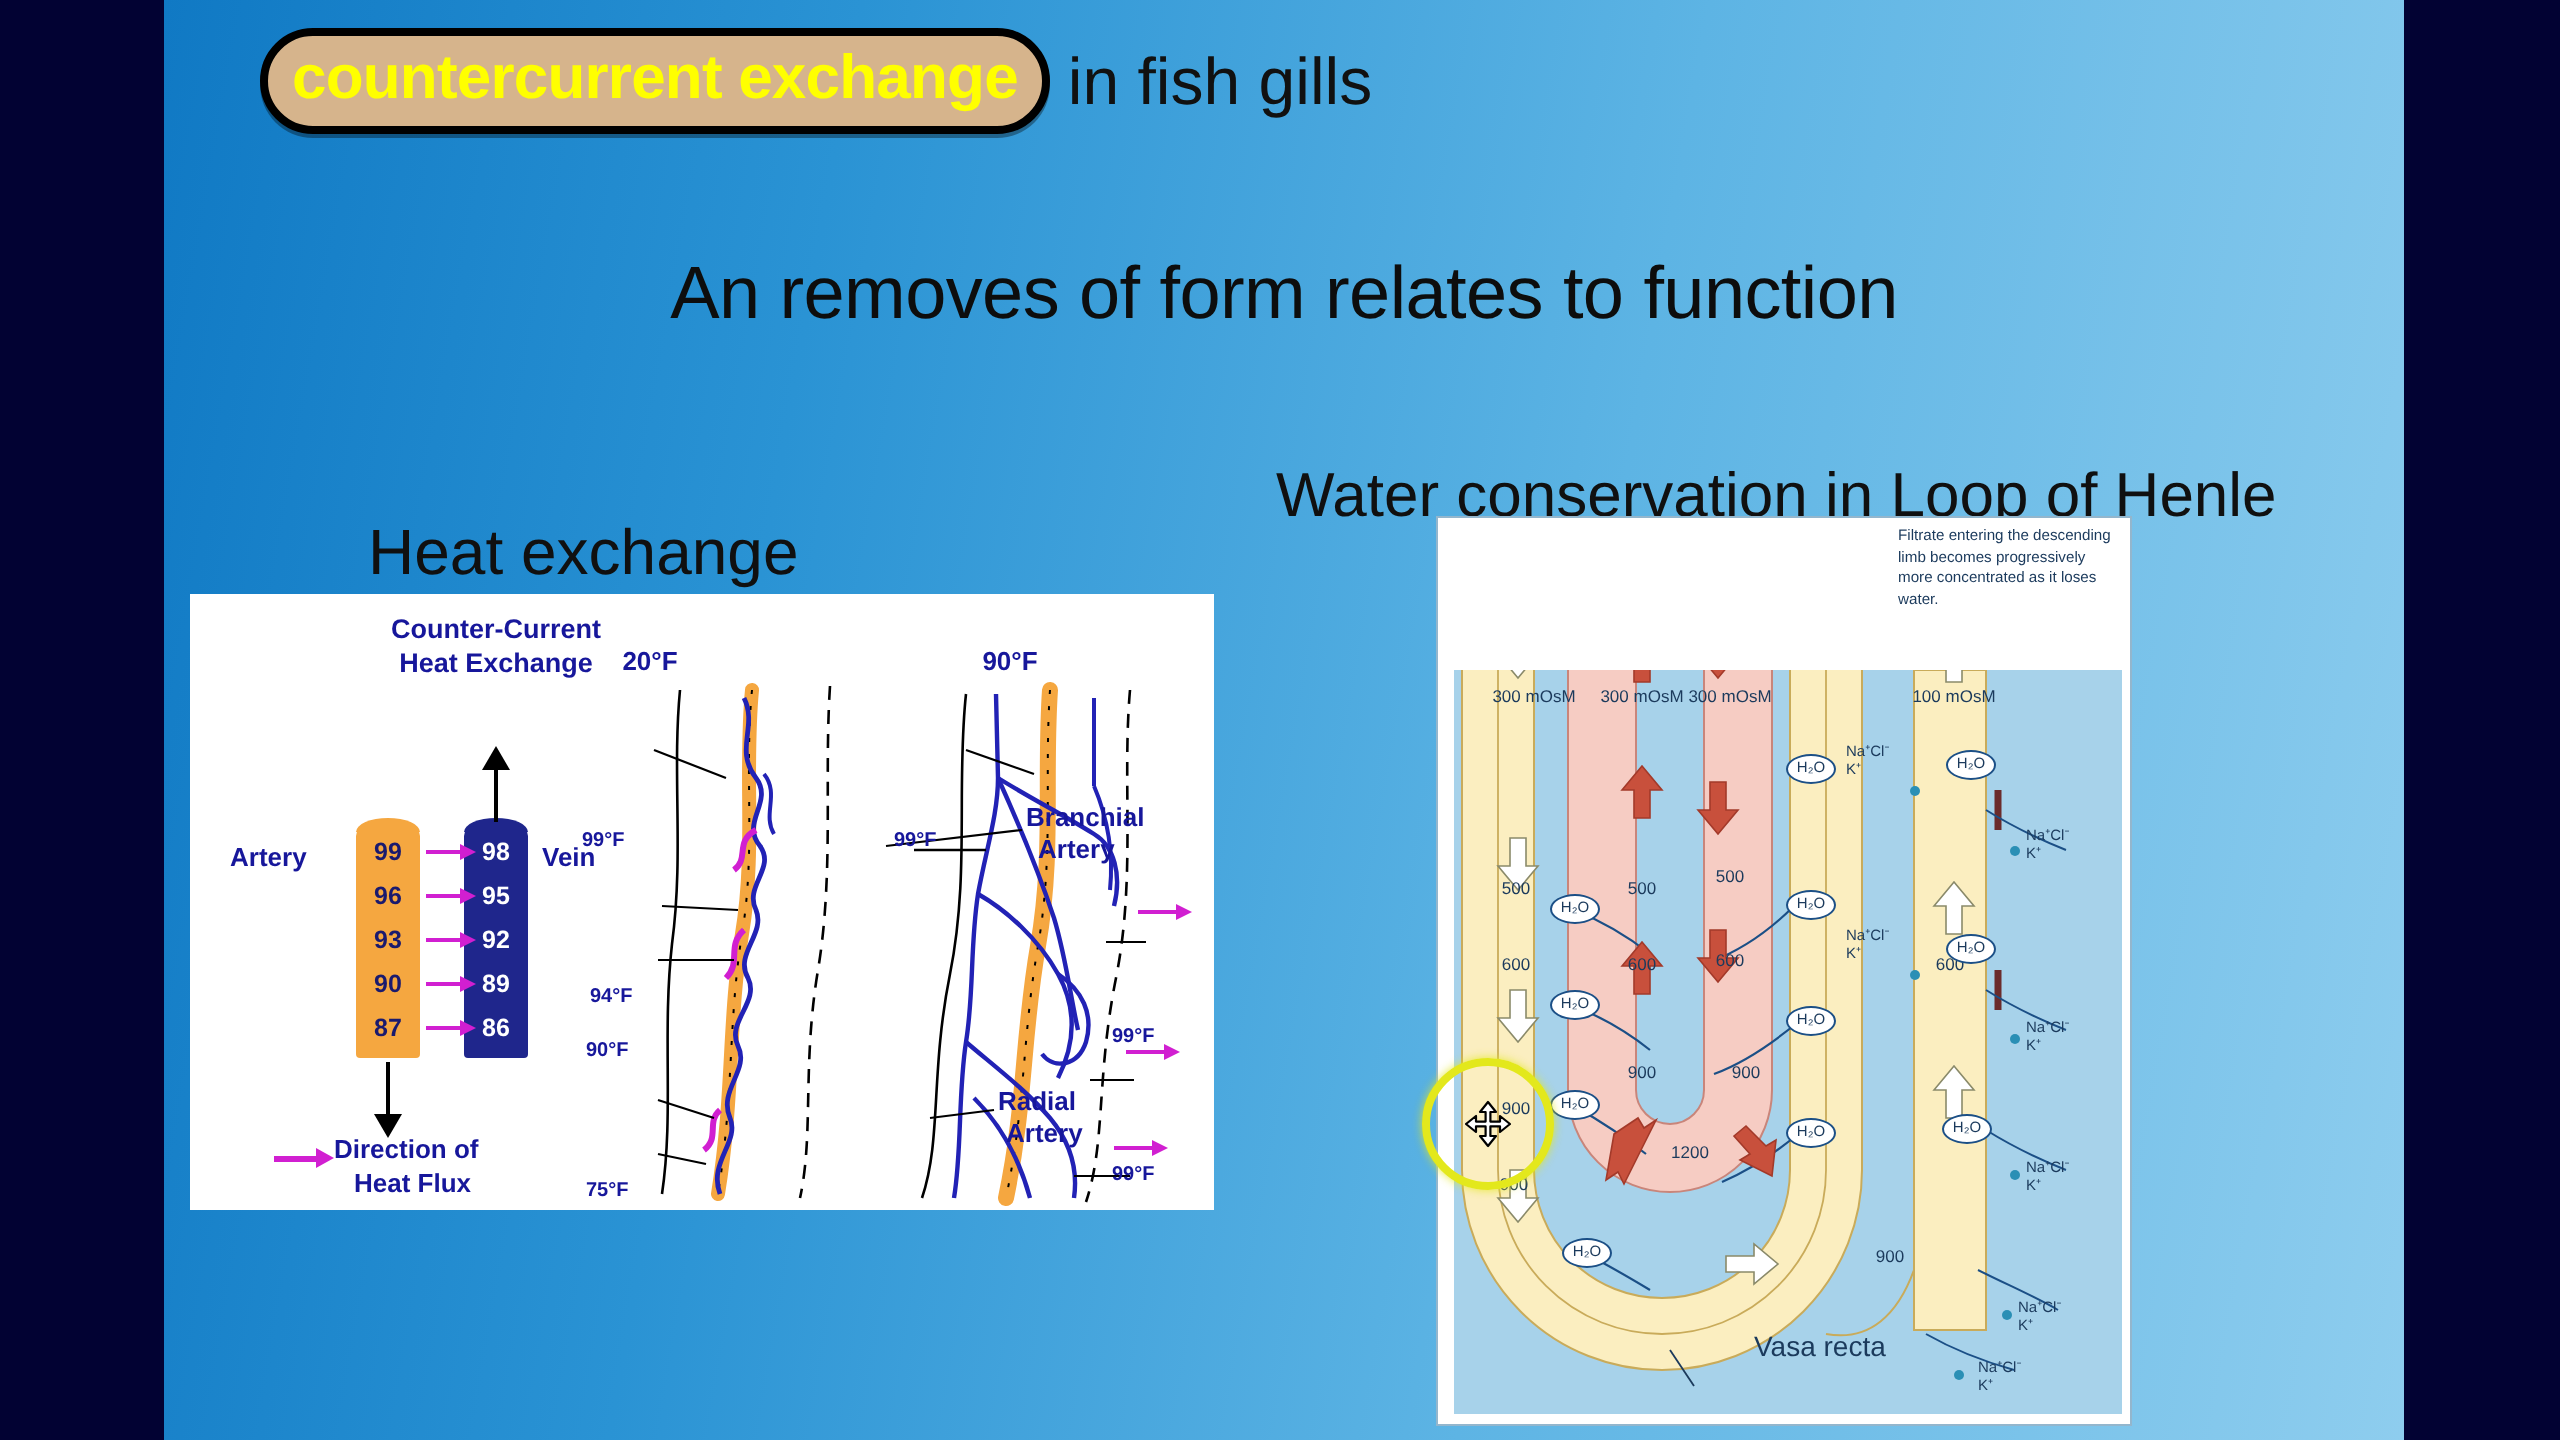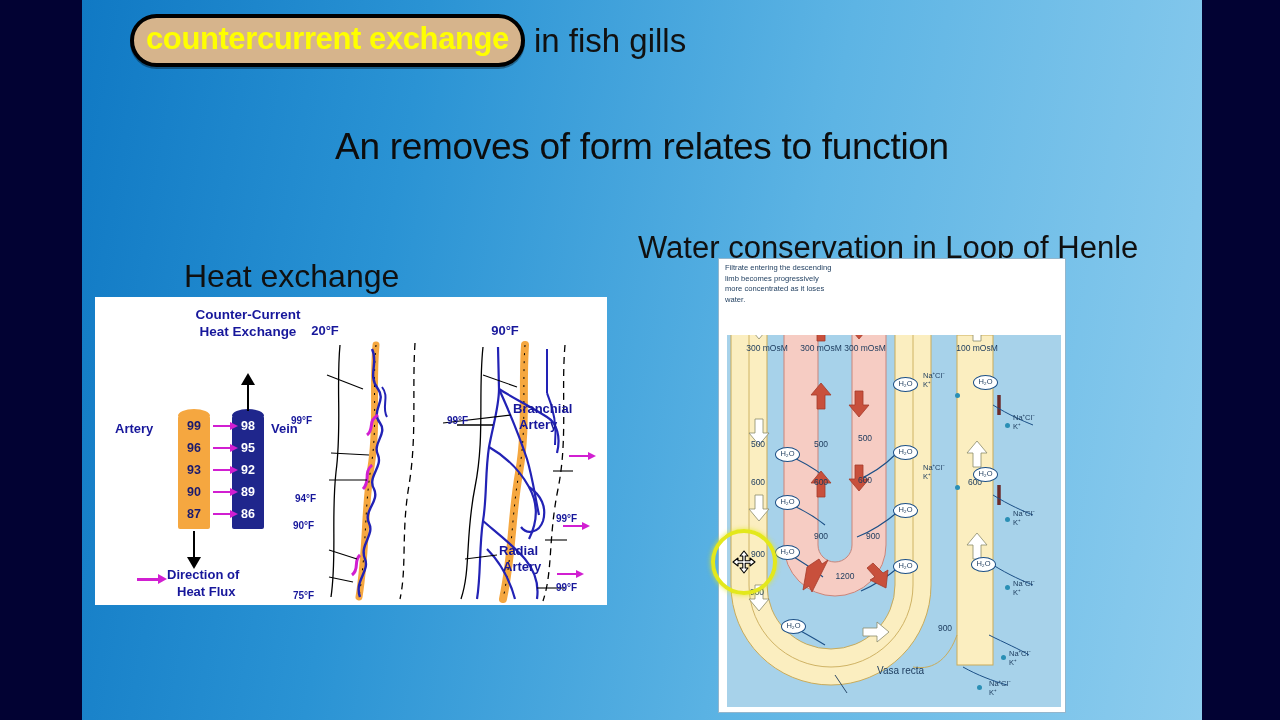--- a/index.html
+++ b/index.html
@@ -156,41 +156,41 @@
     position: absolute;
     left: 636px; top: 258px;
     width: 348px; height: 455px;
     background: #ffffff;
     border: 1px solid #93b6cd;
     box-sizing: border-box;
     overflow: hidden;
   }
   #fr-captions {
     position: absolute; left: 6px; top: 4px; width: 336px; height: 62px;
-    display: flex; gap: 20px;
+    display: flex; gap: 20px; justify-content: flex-end;
   }
   .fr-cap {
     color: #1b3a5c; font-size: 7.6px; line-height: 10.5px; width: 112px;
     font-family: "Liberation Sans", sans-serif;
   }
   #fr-panel {
     position: absolute; left: 8px; top: 76px; width: 334px; height: 372px;
     background: #a7d2ea;
   }
 
   .osm { position: absolute; color: #1b3a5c; font-size: 8.5px; text-align: center; line-height: 10px; font-weight: normal; }
   .num { position: absolute; color: #1b3a5c; font-size: 8.5px; text-align: center; }
   .h2o {
     position: absolute; width: 23px; height: 13px; border: 1.2px solid #1b4f86;
     border-radius: 50%; color: #1b3a5c; font-size: 7.5px; text-align: center; line-height: 12px;
     background: #ffffff;
   }
   .ionlab { position: absolute; color: #1b3a5c; font-size: 7.5px; line-height: 9px; white-space: nowrap; }
   .dot { position: absolute; width: 5px; height: 5px; border-radius: 50%; background: #2a8fb5; }
-  #fr-vasa-label { position: absolute; left: 150px; top: 330px; color:#1b3a5c; font-size: 10px; }
+  #fr-vasa-label { position: absolute; left: 150px; top: 330px; color:#1b3a5c; font-size: 14px; }
 
   
   #cursor-ring {
     position: absolute; left: 629px; top: 529px;
     width: 66px; height: 66px; border-radius: 50%;
     border: 4px solid #e3e81c;
     box-shadow: 0 0 5px rgba(227,232,28,0.85);
     box-sizing: border-box;
   }
   #cursor-glyph {

